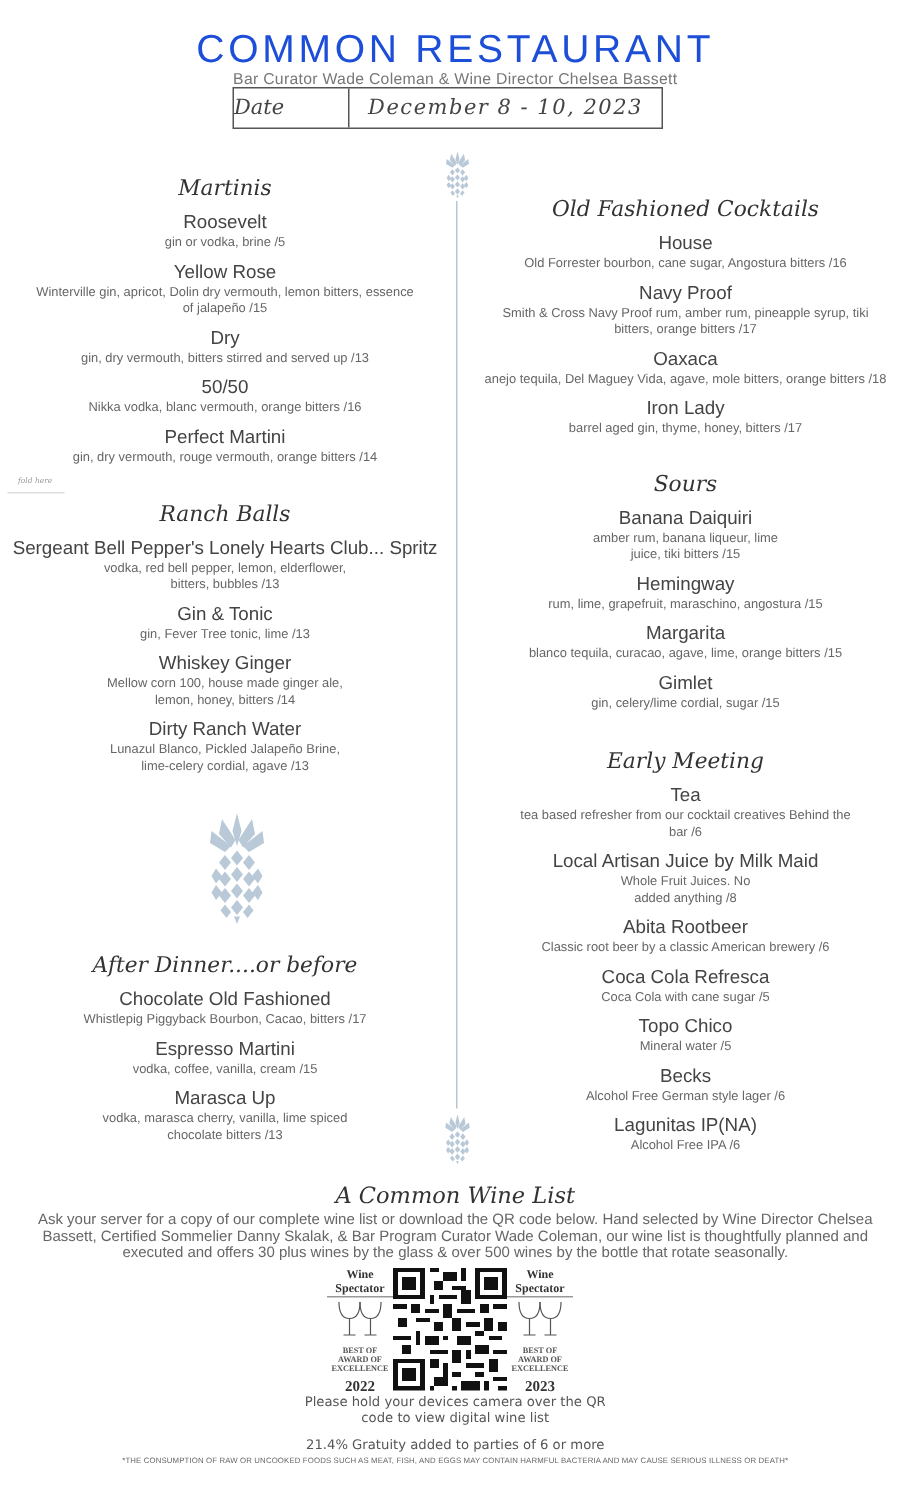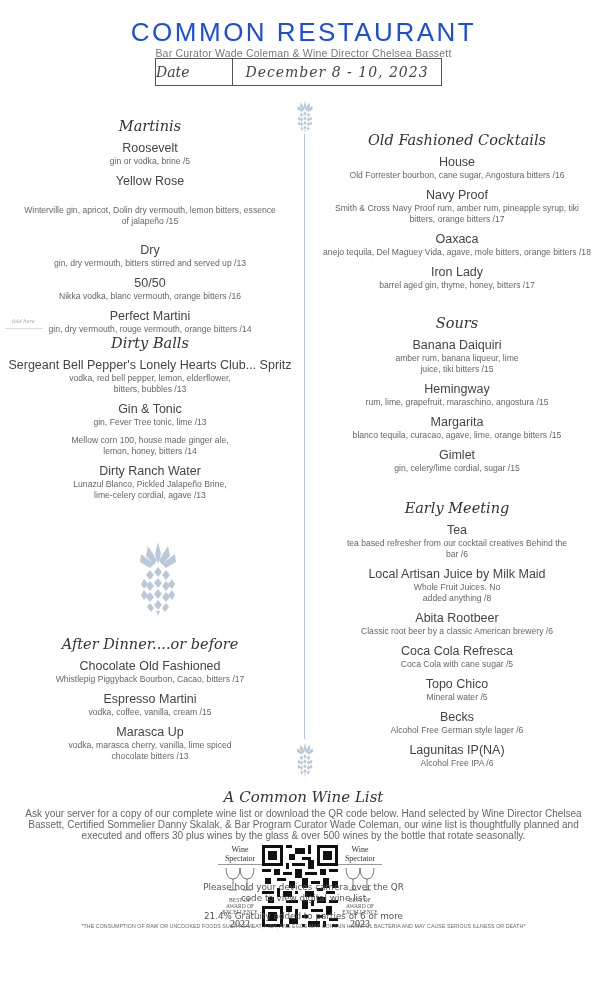--- a/index.html
+++ b/index.html
@@ -32,29 +32,29 @@
 
   .fold { position: absolute; top: 318px; left: 12px; font-family: "DejaVu Serif", serif;
           font-style: italic; font-size: 5px; color: #999; }
   .fold-line { position: absolute; top: 328px; left: 5px; width: 38px; height: 1px; background: #ddd; }
 
   .wine { position: absolute; top: 788px; left: 0; width: 607px; text-align: center; }
   .wine-title { font-family: "DejaVu Serif", serif; font-style: italic; font-size: 15px; color: #333; }
   .wine-desc { font-family: "Liberation Sans", sans-serif; font-size: 10px; color: #666; line-height: 11px;
                width: 580px; margin: 2px auto 0; }
 
-  .awards { position: absolute; top: 845px; left: 218px; width: 172px; height: 85px; display: flex; gap: 0; }
+  .awards { position: absolute; top: 845px; left: 218px; width: 172px; height: 85px; display: flex; gap: 0; font-weight: bold; }
   .award { width: 44px; height: 85px; text-align: center; font-family: "Liberation Serif", serif; color: #333; }
   .award .ws { font-size: 8px; line-height: 9px; border-bottom: 1px solid #999; padding-bottom: 1px; }
   .award .glasses { height: 28px; }
   .award .best { font-size: 5.5px; line-height: 6.2px; color: #555; }
   .award .yr { font-size: 10px; line-height: 15px; }
   .qr { width: 76px; height: 82px; }
 
-  .footer { position: absolute; top: 882px; left: 0; width: 607px; text-align: center; }
+  .footer { position: absolute; top: 930px; left: 0; width: 607px; text-align: center; }
   .qr-note { font-family: "DejaVu Sans", sans-serif; font-size: 8.8px; color: #555; line-height: 11px; }
   .gratuity { font-family: "DejaVu Sans", sans-serif; font-size: 8.8px; color: #555; margin-top: 7px; }
   .warning { font-family: "Liberation Sans", sans-serif; font-size: 5.2px; color: #666; margin-top: 2px; letter-spacing: 0.1px; }
 </style>
 </head>
 <body>
 
 <div class="header">
   <div class="title">COMMON RESTAURANT</div>
   <div class="subtitle">Bar Curator Wade Coleman &amp; Wine Director Chelsea Bassett</div>
@@ -110,47 +110,48 @@
 <div class="fold-line"></div>
 
 <div class="col col-left" style="top:118px;">
   <div class="section-title">Martinis</div>
   <div class="item">
       <div class="item-name">Roosevelt</div>
       <div class="item-desc">gin or vodka, brine /5</div>
     </div>
   <div class="item">
       <div class="item-name">Yellow Rose</div>
-      <div class="item-desc" style="width:260px;margin:16px auto;">Winterville gin, apricot, Dolin dry vermouth, lemon bitters, essence of jalapeño /15</div>
+      <div class="item-desc" style="width:260px;margin:0 auto;">Winterville gin, apricot, Dolin dry vermouth, lemon bitters, essence of jalapeño /15</div>
     </div>
   <div class="item">
       <div class="item-name">Dry</div>
       <div class="item-desc">gin, dry vermouth, bitters stirred and served up /13</div>
     </div>
   <div class="item">
       <div class="item-name">50/50</div>
       <div class="item-desc">Nikka vodka, blanc vermouth, orange bitters /16</div>
     </div>
   <div class="item">
       <div class="item-name">Perfect Martini</div>
       <div class="item-desc">gin, dry vermouth, rouge vermouth, orange bitters /14</div>
     </div>
 </div>
 
 <div class="col col-left" style="top:335px;">
-  <div class="section-title">Dirty Balls</div>
+  <div class="section-title">Ranch Balls</div>
   <div class="item">
       <div class="item-name">Sergeant Bell Pepper's Lonely Hearts Club... Spritz</div>
       <div class="item-desc" style="width:180px;margin:0 auto;">vodka, red bell pepper, lemon, elderflower, bitters, bubbles /13</div>
     </div>
   <div class="item">
       <div class="item-name">Gin &amp; Tonic</div>
       <div class="item-desc">gin, Fever Tree tonic, lime /13</div>
     </div>
   <div class="item">
+      <div class="item-name">Whiskey Ginger</div>
       <div class="item-desc" style="width:180px;margin:0 auto;">Mellow corn 100, house made ginger ale, lemon, honey, bitters /14</div>
     </div>
   <div class="item">
       <div class="item-name">Dirty Ranch Water</div>
       <div class="item-desc" style="width:170px;margin:0 auto;">Lunazul Blanco, Pickled Jalapeño Brine, lime-celery cordial, agave /13</div>
     </div>
 </div>
 
 <div class="col col-left" style="top:636px;">
   <div class="section-title">After Dinner....or before</div>

